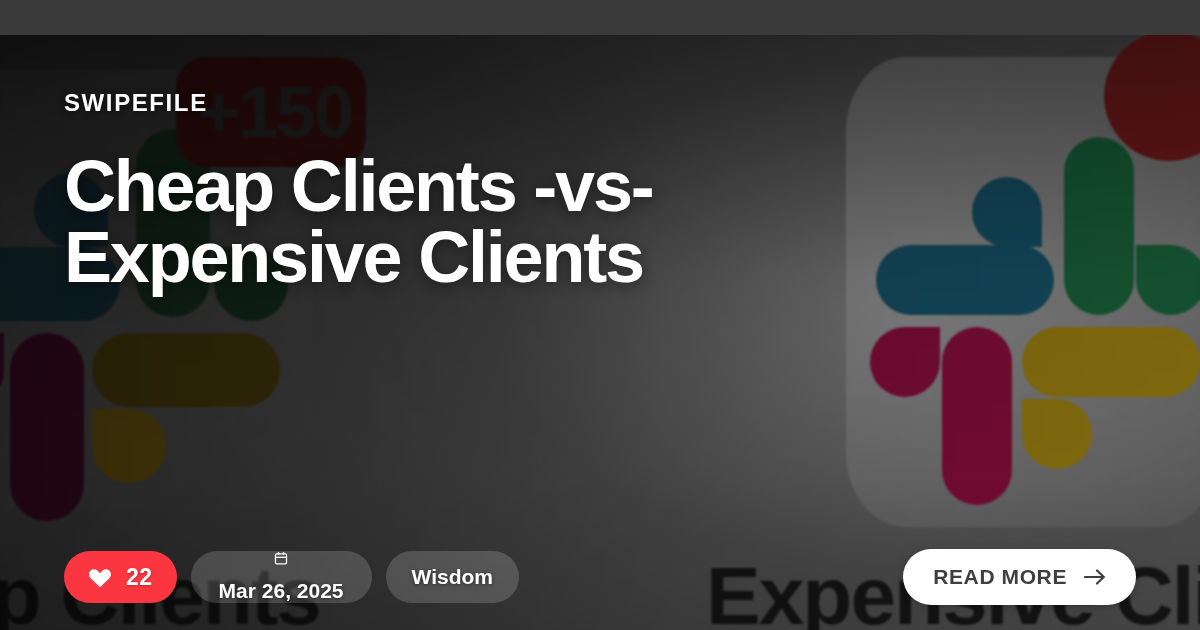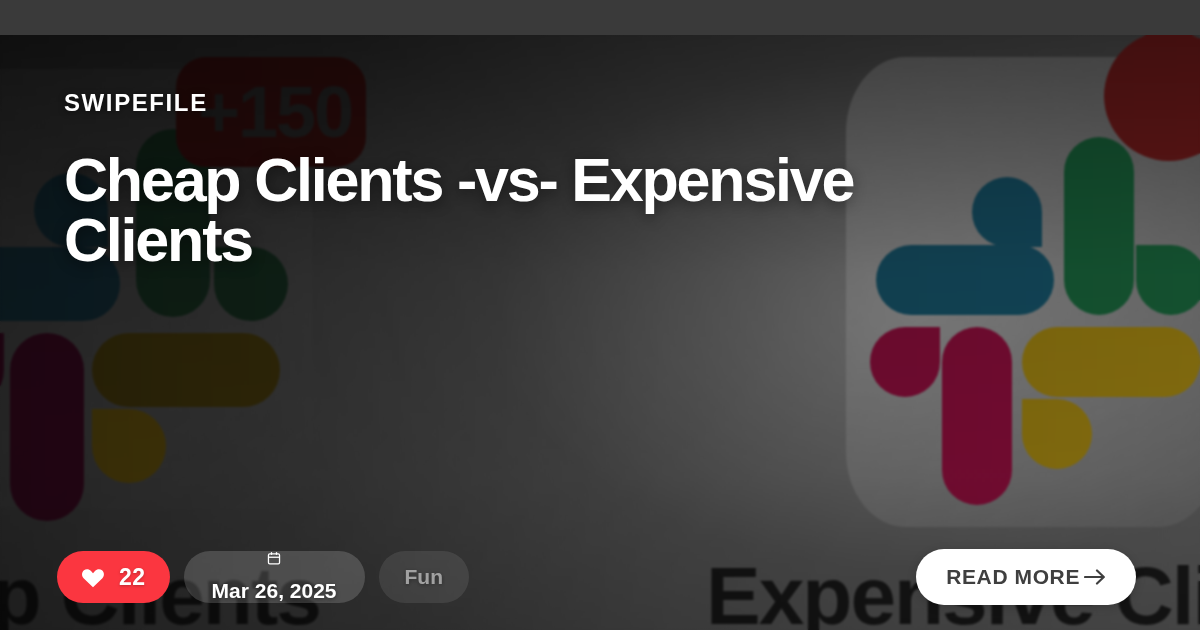--- a/index.html
+++ b/index.html
@@ -142,33 +142,33 @@
     font-size:24px;
     font-weight:700;
     color:#ffffff;
     letter-spacing:1.6px;
     line-height:1;
     text-shadow:0 1px 6px rgba(0,0,0,.55);
   }
 
   #headline {
     margin-top:36px;
-    font-size:61px;
+    font-size:72px;
     font-weight:700;
     color:#ffffff;
     line-height:.98;
     letter-spacing:-2.2px;
     max-width:820px;
     text-shadow:0 3px 14px rgba(0,0,0,.45);
   }
 
   
   #metabar {
     position:absolute;
-    left:57px; right:64px;
+    left:64px; right:64px;
     bottom:62px;
     height:52px;
     display:flex;
     align-items:center;
     gap:14px;
   }
 
   .pill {
     height:52px;
     border-radius:999px;
@@ -204,21 +204,21 @@
   #tag-pill-3 { opacity:.55; }
 
   #readmore-btn {
     position:absolute;
     right:0;
     height:56px;
     background:#ffffff;
     border-radius:999px;
     display:flex;
     align-items:center;
-    gap:4px;
+    gap:17px;
     padding:0 30px;
     font-size:21px;
     font-weight:700;
     color:#3f3f3f;
     letter-spacing:.6px;
     white-space:nowrap;
     text-shadow:none;
     box-shadow:0 2px 10px rgba(0,0,0,.18);
   }
   #readmore-btn .arrow-icon { width:22px; height:18px; display:block; }
@@ -287,25 +287,25 @@
     <div class="pill pill-ghost" id="date-pill">
       <svg class="cal-icon" viewBox="0 0 24 24">
         <rect x="2.5" y="5" width="19" height="17" rx="2.2" fill="none" stroke="#ffffff" stroke-width="2.2"></rect>
         <rect x="6.5" y="1.6" width="2.4" height="5.2" rx="1.2" fill="#ffffff"></rect>
         <rect x="15.1" y="1.6" width="2.4" height="5.2" rx="1.2" fill="#ffffff"></rect>
         <rect x="2.5" y="9.6" width="19" height="2.2" fill="#ffffff"></rect>
       </svg>
       <span>Mar 26, 2025</span>
     </div>
 
-
-
-    <div class="pill pill-ghost tag-pill" id="tag-pill-3">
-      <span>Fun</span>
-    </div>
+    <div class="pill pill-ghost tag-pill" id="tag-pill-1">
+      <span>Wisdom</span>
+    </div>
+
+
 
     <div id="readmore-btn">
       <span>READ MORE</span>
       <svg class="arrow-icon" viewBox="0 0 22 18">
         <path d="M1 9h18M13 2.5 19.8 9 13 15.5" fill="none" stroke="#3f3f3f" stroke-width="2.2" stroke-linecap="round" stroke-linejoin="round"></path>
       </svg>
     </div>
   </div>
 
 </div>

